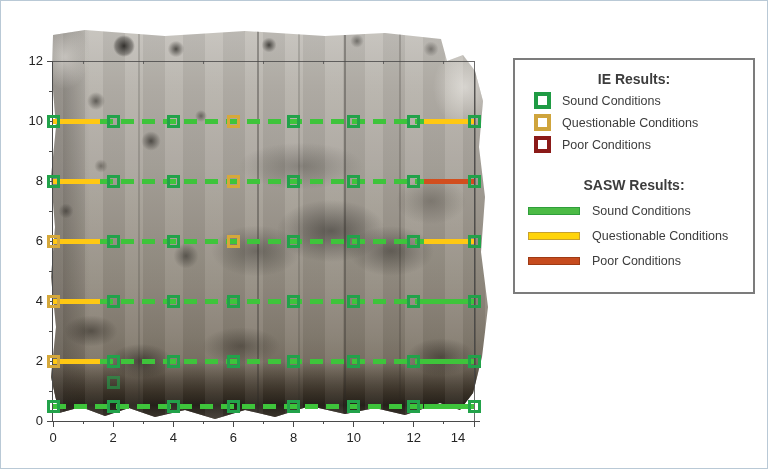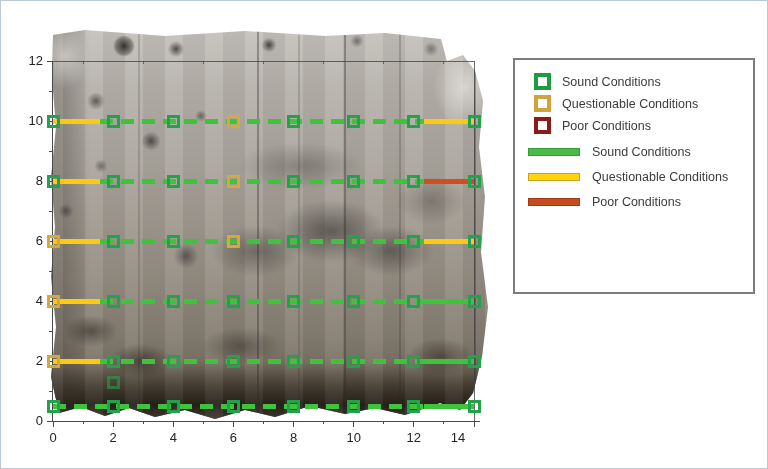--- a/index.html
+++ b/index.html
@@ -201,33 +201,35 @@
       <div class="marker" style="left: 113.786px; top: 338.5px; border-color: rgb(34, 162, 74);"></div>
       <div class="marker" style="left: 173.929px; top: 338.5px; border-color: rgb(34, 162, 74);"></div>
       <div class="marker" style="left: 234.071px; top: 338.5px; border-color: rgb(34, 162, 74);"></div>
       <div class="marker" style="left: 294.214px; top: 338.5px; border-color: rgb(34, 162, 74);"></div>
       <div class="marker" style="left: 354.357px; top: 338.5px; border-color: rgb(34, 162, 74);"></div>
       <div class="marker" style="left: 414.5px; top: 338.5px; border-color: rgb(34, 162, 74);"></div>
       <div class="marker" style="left: 53.6429px; top: 314.5px; border-color: rgb(34, 162, 74); opacity: 0.6;"></div>
     </div>
 
   <div class="legend">
+    <div class="legend-title">IE Results:</div>
     <div class="legend-item">
       <span class="ie-swatch" style="border-color: rgb(31, 155, 68);"></span>
       <span class="legend-label">Sound Conditions</span>
     </div>
     <div class="legend-item">
       <span class="ie-swatch" style="border-color: rgb(207, 164, 60);"></span>
       <span class="legend-label">Questionable Conditions</span>
     </div>
     <div class="legend-item">
       <span class="ie-swatch" style="border-color: rgb(139, 26, 24);"></span>
       <span class="legend-label">Poor Conditions</span>
     </div>
 
+    <div class="legend-title sasw">SASW Results:</div>
     <div class="legend-item sasw">
       <span class="sasw-swatch" style="background: rgb(76, 187, 69); border-color: rgb(47, 158, 59);"></span>
       <span class="legend-label">Sound Conditions</span>
     </div>
     <div class="legend-item sasw">
       <span class="sasw-swatch" style="background: rgb(255, 212, 10); border-color: rgb(200, 161, 44);"></span>
       <span class="legend-label">Questionable Conditions</span>
     </div>
     <div class="legend-item sasw">
       <span class="sasw-swatch" style="background: rgb(198, 75, 30); border-color: rgb(158, 58, 20);"></span>

